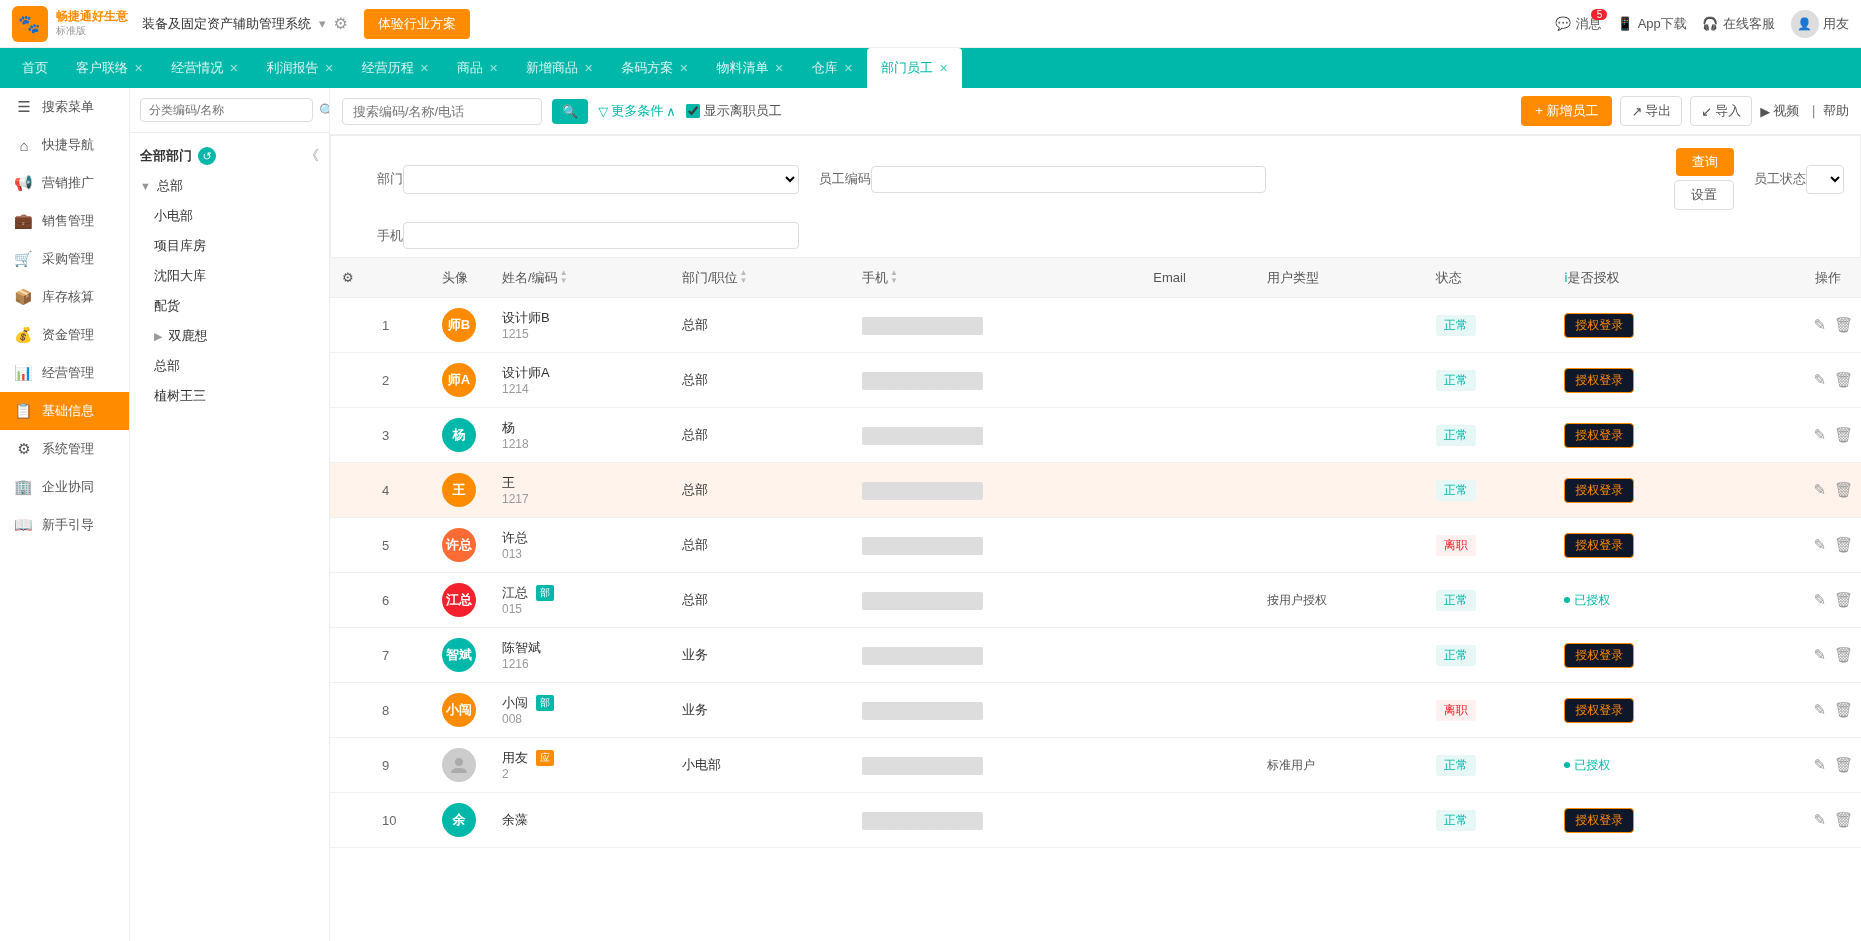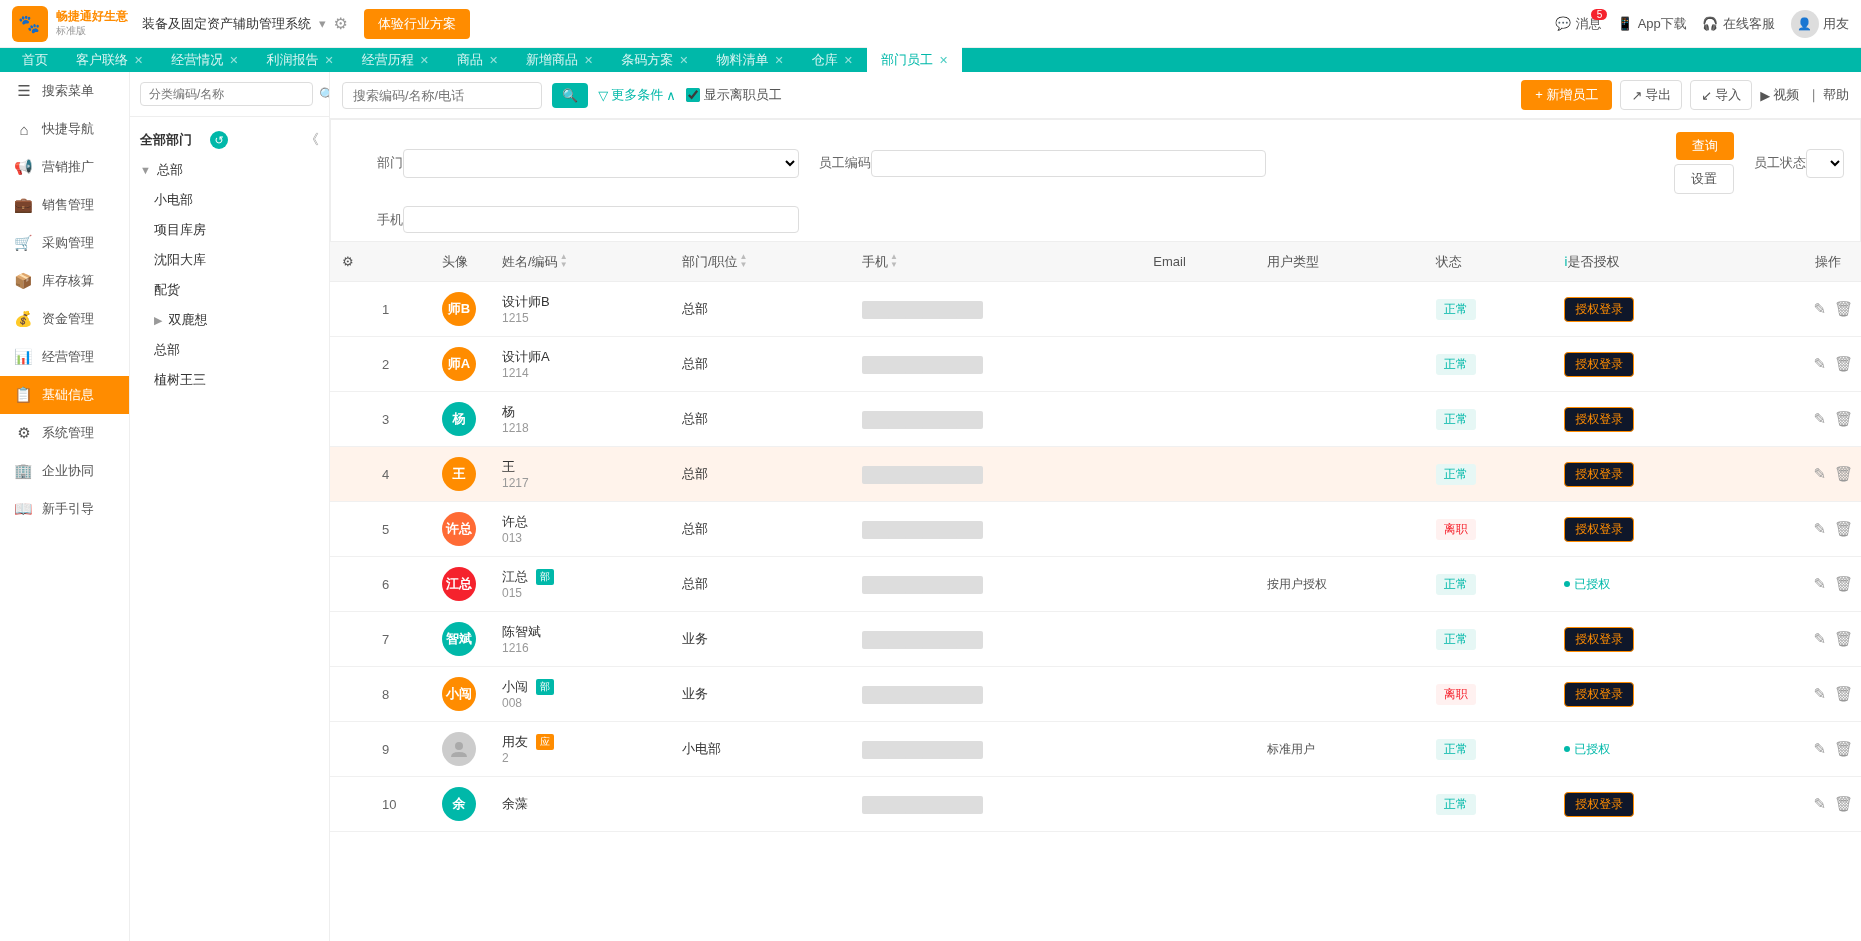--- a/index.html
+++ b/index.html
@@ -13,21 +13,21 @@
     .logo-sub { font-size: 10px; color: #999; }
     .system-title { flex: 1; font-size: 13px; color: #333; display: flex; align-items: center; gap: 8px; }
     .gear-icon { color: #999; cursor: pointer; font-size: 16px; }
     .trial-btn { background: #ff8c00; color: white; border: none; border-radius: 4px; padding: 6px 14px; cursor: pointer; font-size: 13px; margin-left: 8px; }
     .top-right { display: flex; align-items: center; gap: 16px; margin-left: auto; }
     .top-right-item { display: flex; align-items: center; gap: 4px; color: #555; cursor: pointer; font-size: 13px; position: relative; }
     .badge { position: absolute; top: -6px; right: -6px; background: #f5222d; color: white; font-size: 10px; border-radius: 8px; padding: 0 4px; min-width: 16px; text-align: center; }
     .avatar { width: 28px; height: 28px; background: #ddd; border-radius: 50%; display: flex; align-items: center; justify-content: center; font-size: 12px; color: #666; }
 
     
-    .nav-tabs { background: #00b8a9; display: flex; align-items: center; height: 24px; flex-shrink: 0; padding: 0 8px; }
+    .nav-tabs { background: #00b8a9; display: flex; align-items: center; height: 40px; flex-shrink: 0; padding: 0 8px; }
     .nav-tab { color: rgba(255,255,255,0.85); padding: 0 14px; height: 40px; display: flex; align-items: center; cursor: pointer; font-size: 13px; position: relative; white-space: nowrap; gap: 4px; }
     .nav-tab.active { background: #fff; color: #00b8a9; border-radius: 4px 4px 0 0; }
     .nav-tab .close-x { font-size: 11px; opacity: 0.7; margin-left: 2px; }
 
     
     .main-layout { display: flex; flex: 1; overflow: hidden; }
 
     
     .sidebar { width: 130px; background: #fff; border-right: 1px solid #eee; display: flex; flex-direction: column; flex-shrink: 0; overflow-y: auto; }
     .sidebar-item { display: flex; align-items: center; gap: 8px; padding: 10px 14px; cursor: pointer; color: #555; font-size: 13px; }
@@ -213,21 +213,21 @@
   <div class="content-area">
 
     <div class="dept-panel">
       <div class="dept-panel-header">
         <input class="dept-search" type="text" placeholder="分类编码/名称" style="">
         <span class="dept-search-icon">🔍</span>
       </div>
       <div class="dept-tree">
 
         <div class="dept-node" style="display:flex;align-items:center;justify-content:space-between;">
-          <div style="display:flex;align-items:center;gap:18px;">
+          <div style="display:flex;align-items:center;gap:6px;">
             <span style="font-size:13px;color:#333;font-weight:bold;">全部部门</span>
             <span class="dept-refresh">↺</span>
           </div>
           <span class="dept-collapse">《</span>
         </div>
         <div class="dept-node">
           <span style="color:#999;font-size:11px;">▼</span>
           <span>总部</span>
         </div>
         <div class="dept-node indent1">

